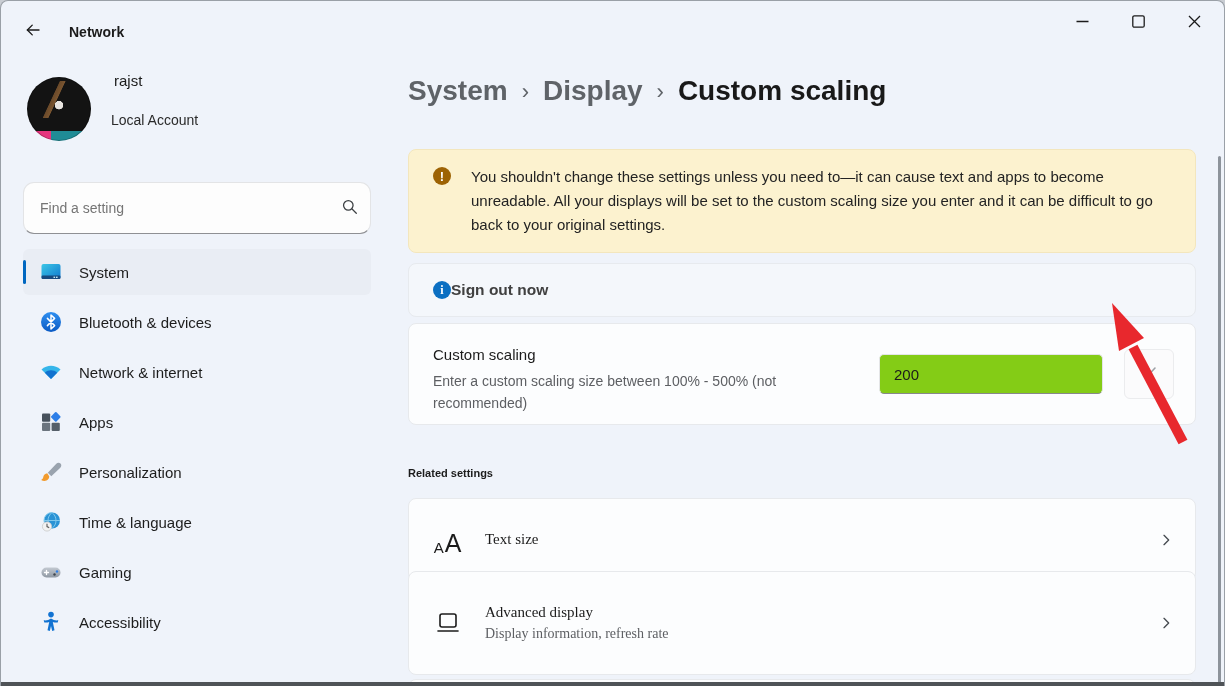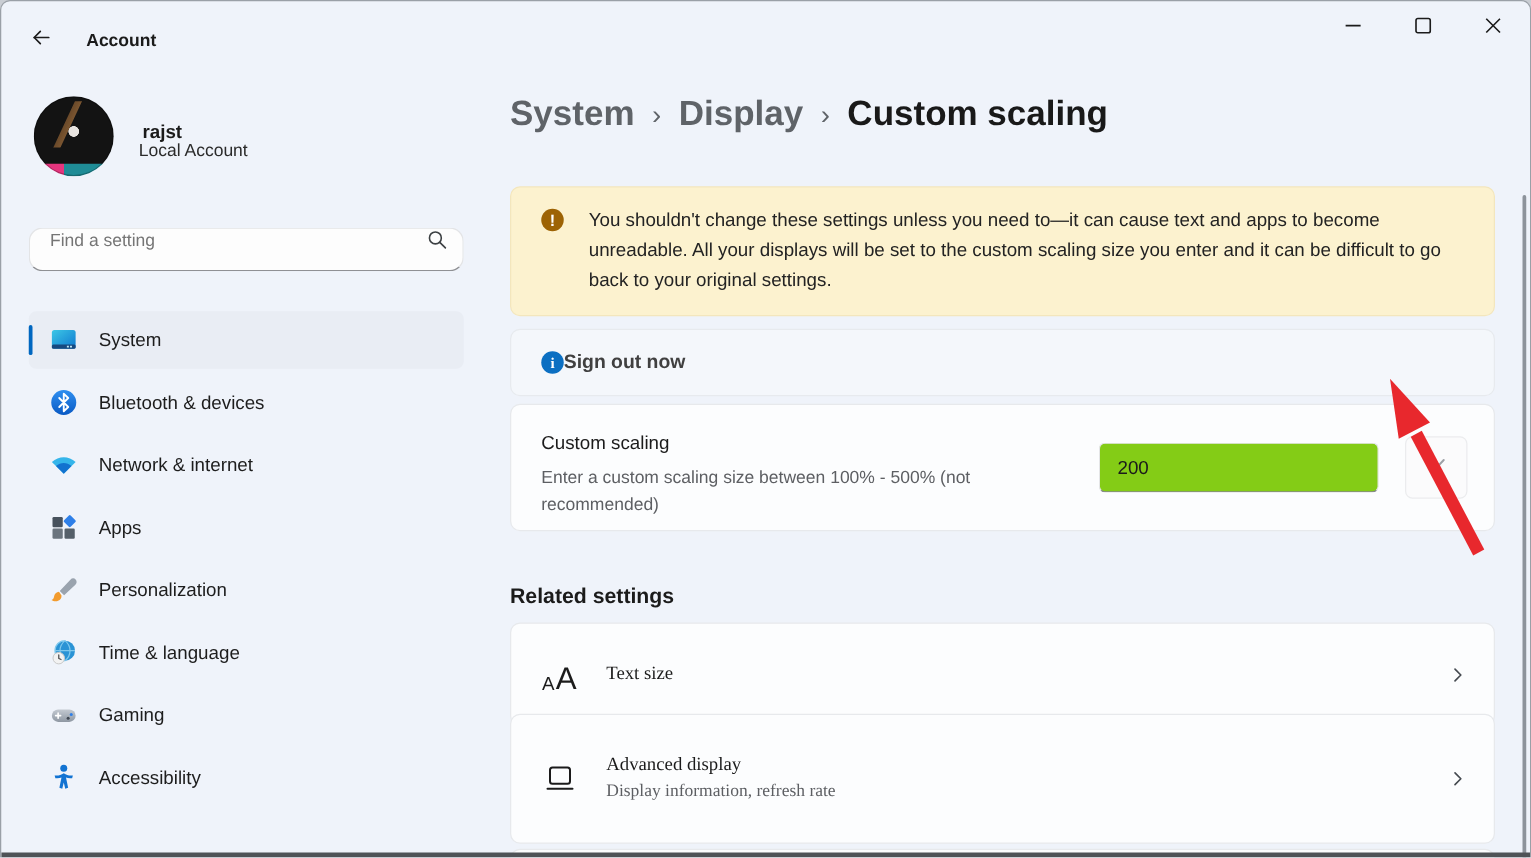--- a/index.html
+++ b/index.html
@@ -20,25 +20,25 @@
   .avatar{position:absolute;left:26px;top:76px;width:64px;height:64px;border-radius:50%;
     background:
       radial-gradient(circle 9px at 50% 44%, #e8e4e0 0 45%, transparent 50%),
       linear-gradient(115deg, transparent 40%, #6b4a2a 41%, #7a5530 47%, transparent 48%),
       linear-gradient(to right, #e6357e 0 38%, #1f8c96 38%),
       #131313;
     background-size:100% 100%,100% 58%,100% 16%,100% 100%;
     background-position:0 0,0 14%,0 100%,0 0;background-repeat:no-repeat;
     box-shadow:inset 0 0 0 1px rgba(0,0,0,.25);
   }
-  .account-name{position:absolute;left:113px;top:96px;font-size:15px;font-weight:700;}
+  .account-name{position:absolute;left:113px;top:71px;font-size:15px;font-weight:400;}
   .account-type{position:absolute;left:110px;top:111px;font-size:14px;color:#2b2b2b;}
-  .search-box{position:absolute;left:22px;top:181px;width:348px;height:35px;background:#fdfdfd;
+  .search-box{position:absolute;left:22px;top:181px;width:348px;height:52px;background:#fdfdfd;
     border:1px solid #e3e4e6;border-bottom:1px solid #8f9094;border-radius:11px;
-    display:flex;align-items:flex-start;padding:0 12px 0 14px;}
+    display:flex;align-items:center;padding:0 12px 0 14px;}
   .search-box input{flex:1;border:none;outline:none;background:transparent;font-size:14px;color:#5d5f63;
     font-family:"Liberation Sans",sans-serif;}
   .nav{position:absolute;left:22px;top:248px;width:348px;}
   .nav-item{position:relative;height:46px;margin-bottom:4px;display:flex;align-items:center;
     padding-left:16px;border-radius:6px;cursor:pointer;}
   .nav-item.selected{background:#e9edf4;}
   .nav-item .pill{display:none;}
   .nav-item.selected .pill{display:block;position:absolute;left:0;top:11px;width:3px;height:24px;border-radius:2px;background:#0067c0;}
   .nav-icon{width:24px;height:24px;display:flex;align-items:center;justify-content:center;flex:0 0 24px;}
   .nav-label{margin-left:16px;font-size:15px;color:#1d1d1d;}
@@ -62,21 +62,21 @@
   .info-link{font-size:15.5px;font-weight:600;color:#404040;cursor:pointer;margin-right:12px;white-space:nowrap;}
   .setting-card{position:absolute;left:407px;width:788px;background:#fcfdfe;border:1px solid #e7e9ec;border-radius:8px;}
   .custom-card{top:322px;height:102px;padding:22px 24px 0 24px;}
   .custom-title{font-size:15px;color:#1b1b1b;}
   .custom-desc{margin-top:7px;font-size:14px;line-height:22px;color:#5d5f63;width:380px;}
   .scale-input{position:absolute;left:470px;top:30px;width:224px;height:40px;background:#84cc16;
     border:1px solid #e4e5e7;border-bottom:1.5px solid #87888c;border-radius:5px;
     padding:0 14px;font-size:15px;color:#1b1b1b;outline:none;font-family:"Liberation Sans",sans-serif;}
   .apply-btn{position:absolute;left:715px;top:25px;width:50px;height:50px;background:#fbfbfc;
     border:1px solid #ebecee;border-radius:6px;display:flex;align-items:center;justify-content:center;cursor:default;}
-  .related-header{position:absolute;left:407px;top:466px;font-size:17px;font-weight:700;color:#1b1b1b;}
+  .related-header{position:absolute;left:407px;top:466px;font-size:11px;font-weight:700;color:#1b1b1b;}
   .row-card{display:flex;align-items:center;padding:0 20px 0 24px;cursor:pointer;}
   .textsize-card{top:497px;height:83px;}
   .advdisplay-card{top:570px;height:104px;align-items:center;}
   .row-icon{width:30px;height:30px;display:flex;align-items:center;justify-content:center;flex:0 0 30px;}
   .aa-icon{font-weight:400;color:#1b1b1b;letter-spacing:1px;display:flex;align-items:flex-end;}
   .aa-small{font-size:15px;line-height:15px;}
   .aa-large{font-size:25px;line-height:23px;}
   .row-text{margin-left:22px;flex:1;font-family:Liberation Serif, serif;}
   .row-title{font-size:15px;color:#1b1b1b;}
   .row-sub{font-size:14px;color:#5d5f63;margin-top:5px;}
@@ -94,21 +94,21 @@
 
   <div class="titlebar">
     <div class="back-btn">
       <span>
         <svg width="18" height="18" viewBox="0 0 24 24" fill="none" stroke="#1b1b1b" stroke-width="1.8" stroke-linecap="round" stroke-linejoin="round">
             <path d="M20 12H4.5"></path>
             <path d="M11 5.5L4.5 12l6.5 6.5"></path>
           </svg>
       </span>
     </div>
-    <div class="app-title">Account</div>
+    <div class="app-title">Network</div>
     <div class="win-controls">
       <div class="win-btn">
         <span><svg width="15" height="15" viewBox="0 0 15 15">
               <line x1="1.5" y1="7.5" x2="13.5" y2="7.5" stroke="#1b1b1b" stroke-width="1.3"></line>
             </svg></span>
       </div>
       <div class="win-btn">
         <span><svg width="15" height="15" viewBox="0 0 15 15">
               <rect x="1.8" y="1.8" width="11.4" height="11.4" rx="1.5" fill="none" stroke="#1b1b1b" stroke-width="1.3"></rect>
             </svg></span>

